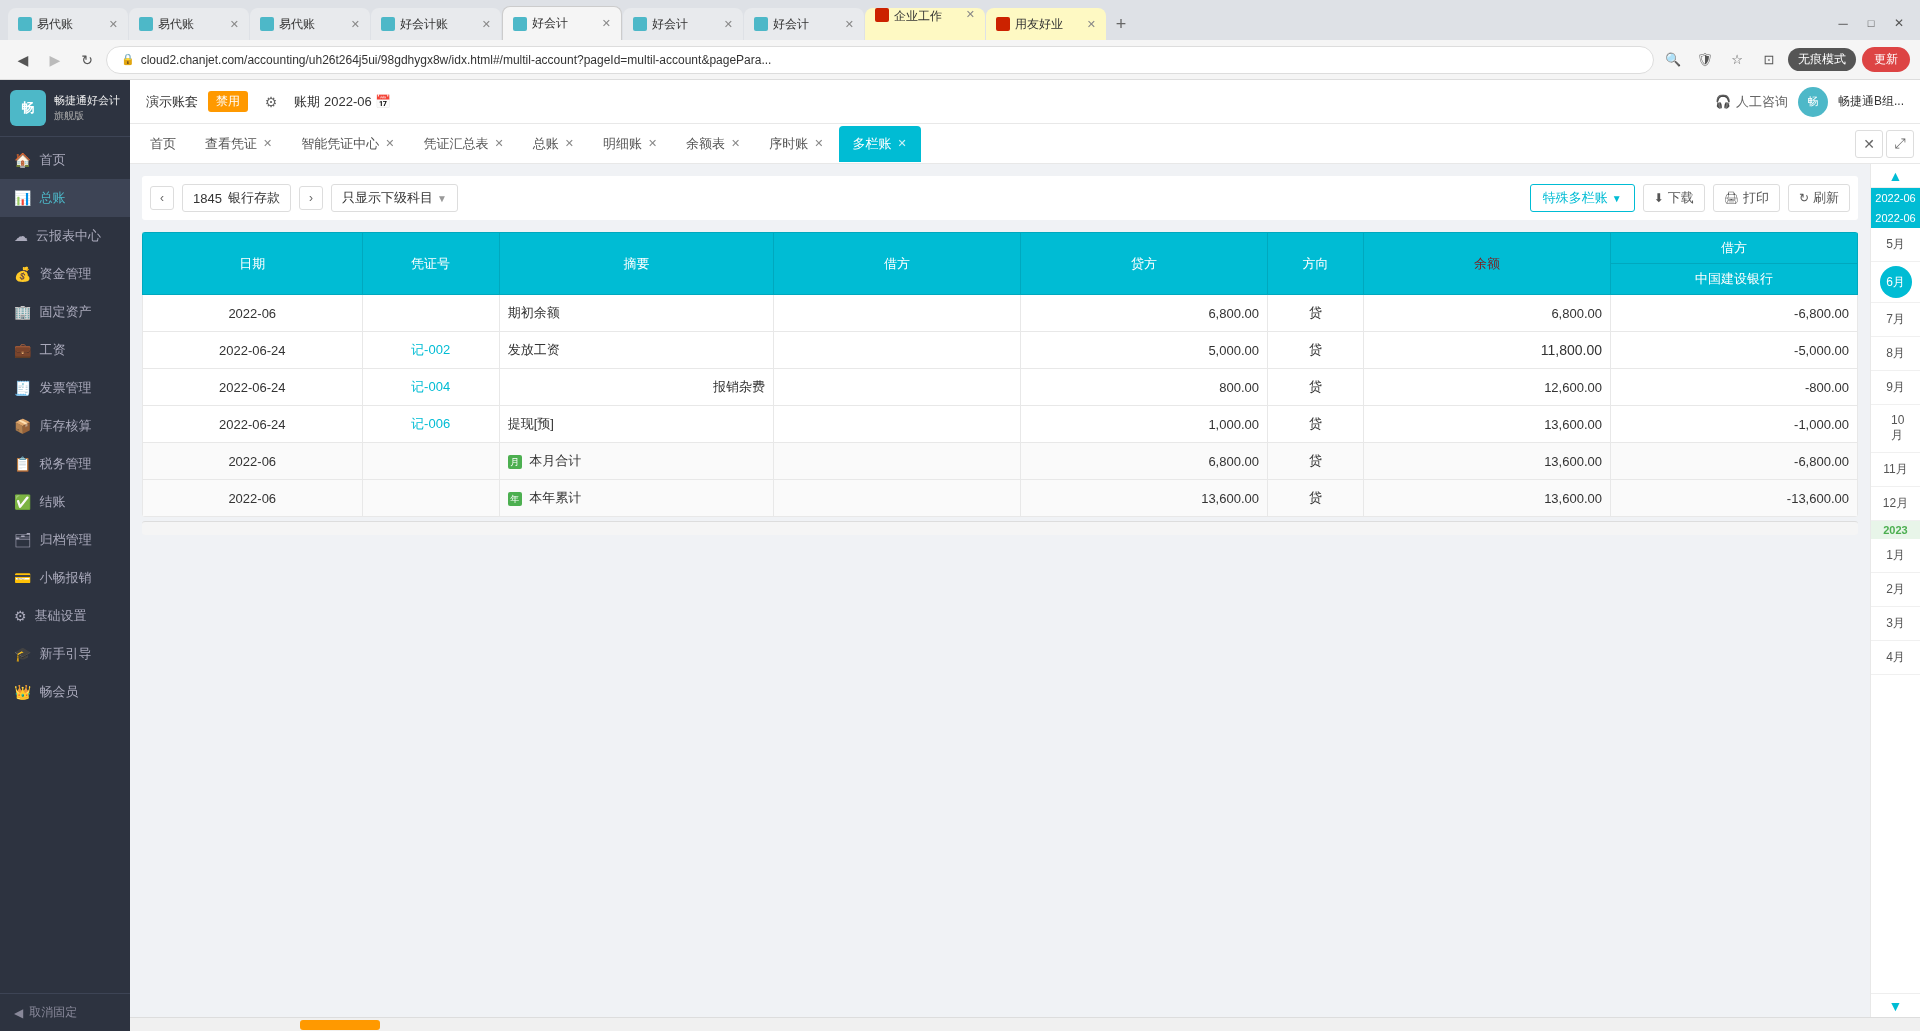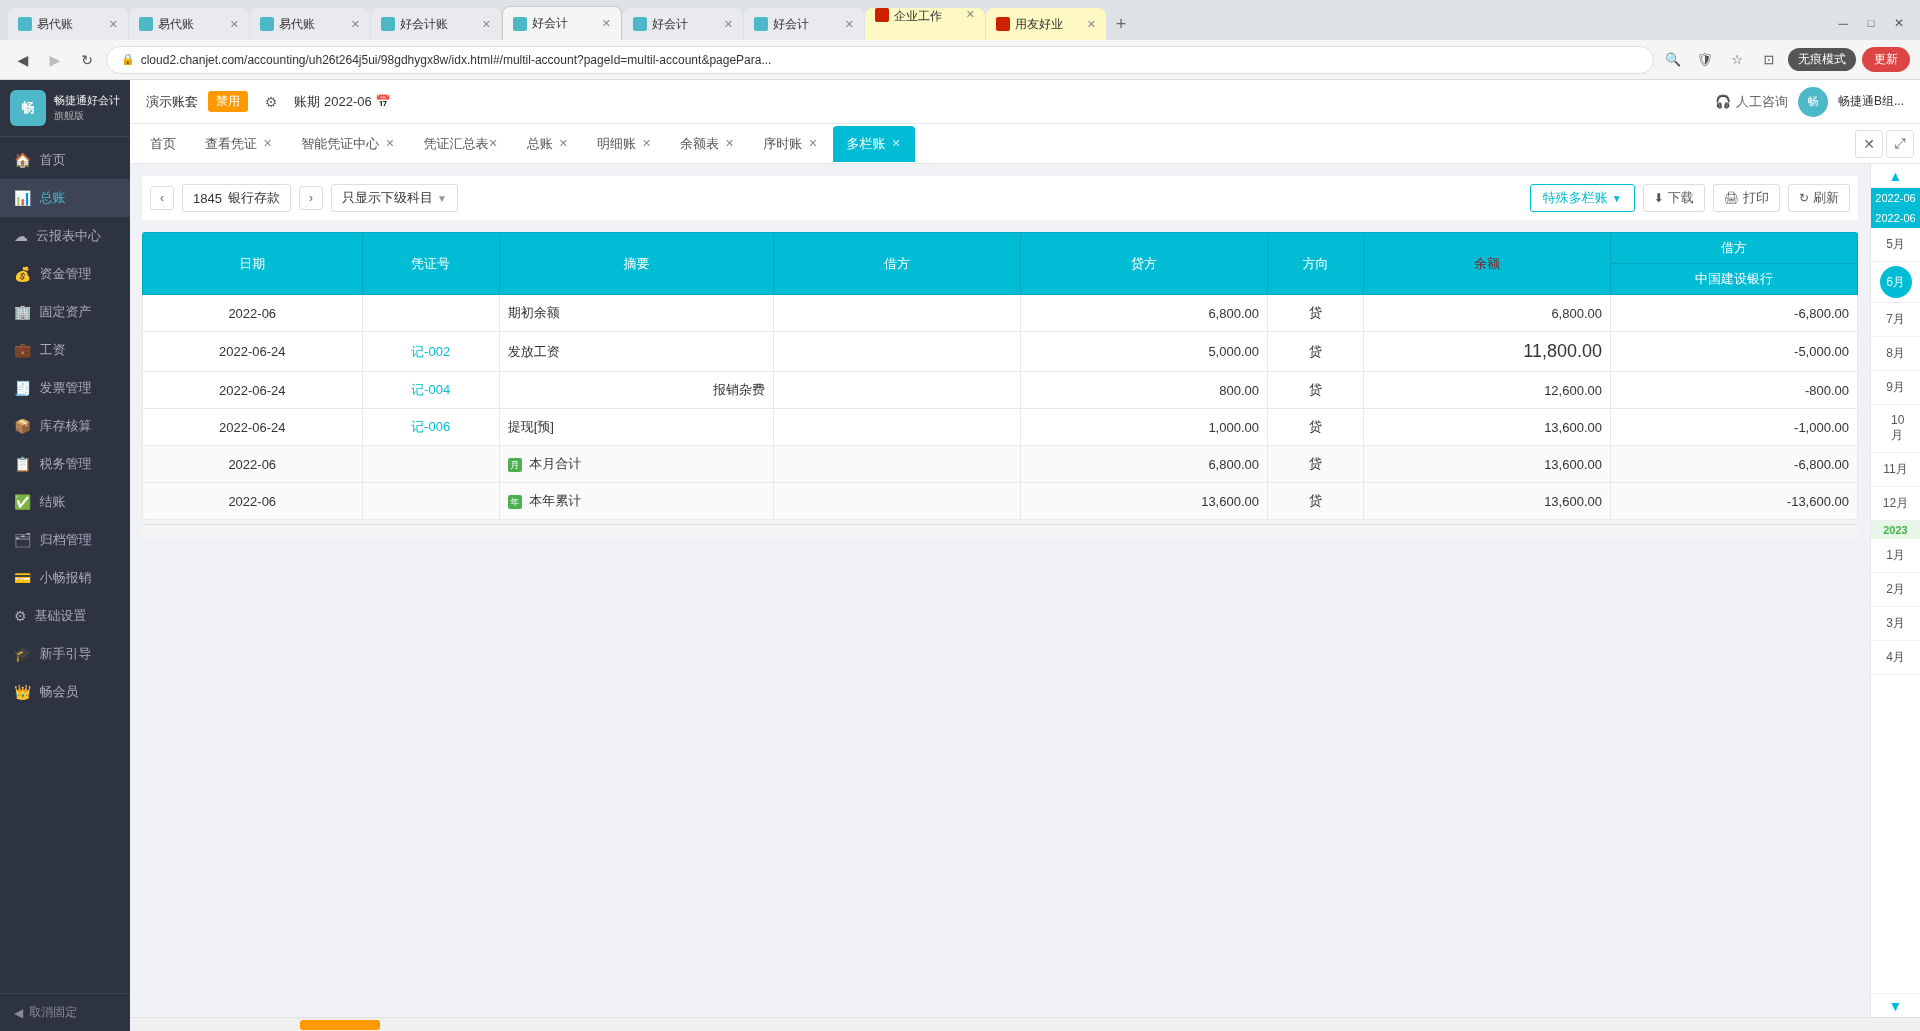--- a/index.html
+++ b/index.html
@@ -191,21 +191,21 @@
         <span>首页</span>
       </div>
       <div style="height:36px;padding:0 14px;display:flex;align-items:center;font-size:13px;color:#555;cursor:pointer;white-space:nowrap;border-radius:4px 4px 0 0;gap:6px;">
         <span>查看凭证</span>
         <span style="font-size:11px;color:#888;">✕</span>
       </div>
       <div style="height:36px;padding:0 14px;display:flex;align-items:center;font-size:13px;color:#555;cursor:pointer;white-space:nowrap;border-radius:4px 4px 0 0;gap:6px;">
         <span>智能凭证中心</span>
         <span style="font-size:11px;color:#888;">✕</span>
       </div>
-      <div style="height:36px;padding:0 14px;display:flex;align-items:center;font-size:13px;color:#555;cursor:pointer;white-space:nowrap;border-radius:4px 4px 0 0;">
+      <div style="height:36px;padding:0 14px;display:flex;align-items:center;font-size:13px;color:#555;cursor:pointer;white-space:nowrap;border-radius:4px 4px 0 0;gap:6px;">
         <span>凭证汇总表</span>
         <span style="font-size:11px;color:#888;">✕</span>
       </div>
       <div style="height:36px;padding:0 14px;display:flex;align-items:center;font-size:13px;color:#555;cursor:pointer;white-space:nowrap;border-radius:4px 4px 0 0;gap:6px;">
         <span>总账</span>
         <span style="font-size:11px;color:#888;">✕</span>
       </div>
       <div style="height:36px;padding:0 14px;display:flex;align-items:center;font-size:13px;color:#555;cursor:pointer;white-space:nowrap;border-radius:4px 4px 0 0;gap:6px;">
         <span>明细账</span>
         <span style="font-size:11px;color:#888;">✕</span>
@@ -292,21 +292,21 @@
                 <td style="padding:9px 8px;text-align:right;font-size:13px;border:1px solid #e8e8e8;color:#333;">-6,800.00</td>
               </tr>
 
               <tr>
                 <td style="padding:9px 8px;text-align:center;font-size:13px;border:1px solid #e8e8e8;color:#333;">2022-06-24</td>
                 <td style="padding:9px 8px;text-align:center;font-size:13px;border:1px solid #e8e8e8;color:#00bcd4;cursor:pointer;">记-002</td>
                 <td style="padding:9px 8px;text-align:left;font-size:13px;border:1px solid #e8e8e8;color:#333;">发放工资</td>
                 <td style="padding:9px 8px;text-align:right;font-size:13px;border:1px solid #e8e8e8;color:#333;"></td>
                 <td style="padding:9px 8px;text-align:right;font-size:13px;border:1px solid #e8e8e8;color:#333;">5,000.00</td>
                 <td style="padding:9px 8px;text-align:center;font-size:13px;border:1px solid #e8e8e8;color:#333;">贷</td>
-                <td style="padding:9px 8px;text-align:right;font-size:18px;border:1px solid #e8e8e8;color:#333;">11,800.00</td>
+                <td style="padding:9px 8px;text-align:right;font-size:14px;border:1px solid #e8e8e8;color:#333;">11,800.00</td>
                 <td style="padding:9px 8px;text-align:right;font-size:13px;border:1px solid #e8e8e8;color:#333;">-5,000.00</td>
               </tr>
 
               <tr>
                 <td style="padding:9px 8px;text-align:center;font-size:13px;border:1px solid #e8e8e8;color:#333;">2022-06-24</td>
                 <td style="padding:9px 8px;text-align:center;font-size:13px;border:1px solid #e8e8e8;color:#00bcd4;cursor:pointer;">记-004</td>
                 <td style="padding:9px 8px;text-align:right;font-size:13px;border:1px solid #e8e8e8;color:#333;">报销杂费</td>
                 <td style="padding:9px 8px;text-align:right;font-size:13px;border:1px solid #e8e8e8;color:#333;"></td>
                 <td style="padding:9px 8px;text-align:right;font-size:13px;border:1px solid #e8e8e8;color:#333;">800.00</td>
                 <td style="padding:9px 8px;text-align:center;font-size:13px;border:1px solid #e8e8e8;color:#333;">贷</td>

